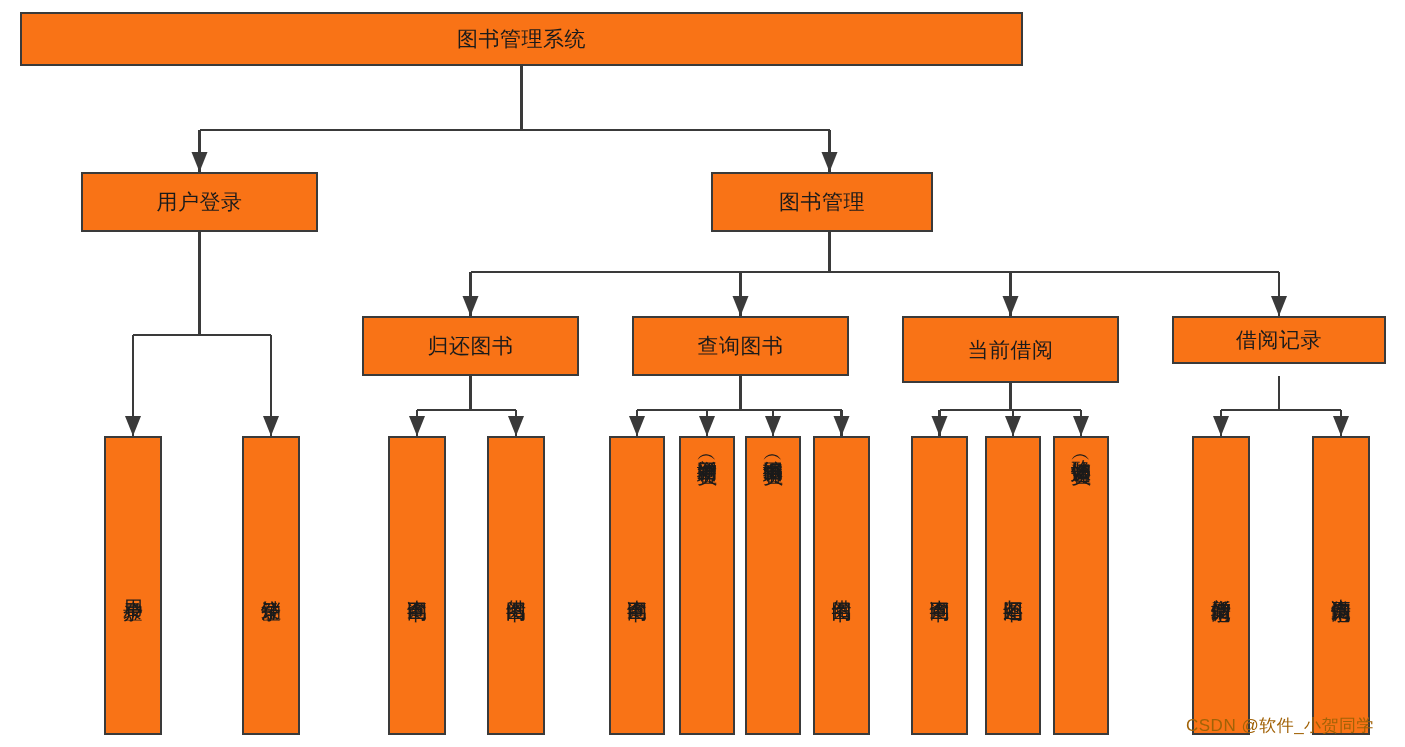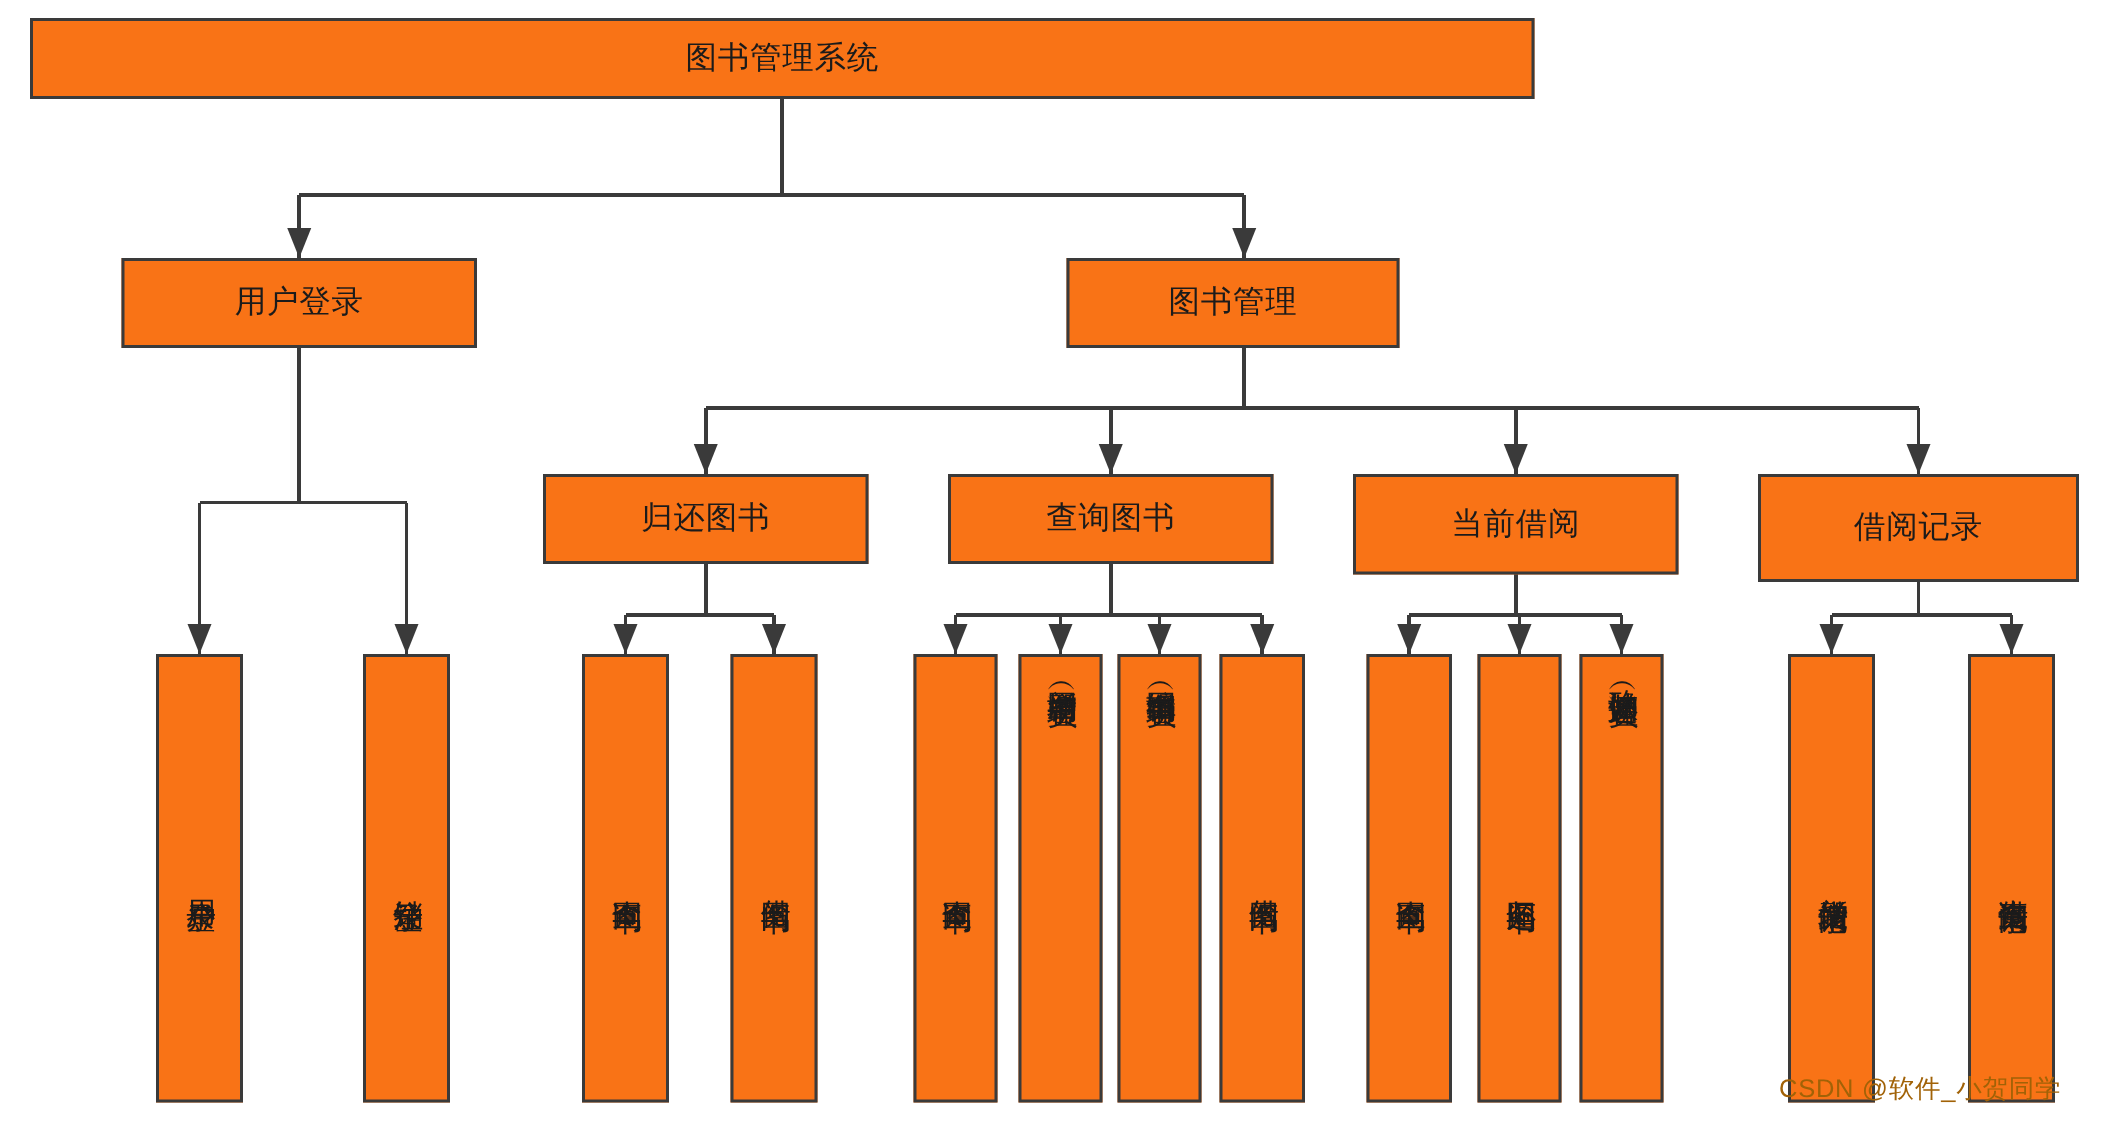--- a/index.html
+++ b/index.html
@@ -142,21 +142,21 @@
       </div>
       <div class="node-box" style="left: 362px; top: 316px; width: 217px; height: 60px;">
         <span class="node-label-h">归还图书</span>
       </div>
       <div class="node-box" style="left: 632px; top: 316px; width: 217px; height: 60px;">
         <span class="node-label-h">查询图书</span>
       </div>
       <div class="node-box" style="left: 902px; top: 316px; width: 217px; height: 67px;">
         <span class="node-label-h">当前借阅</span>
       </div>
-      <div class="node-box" style="left: 1172px; top: 316px; width: 214px; height: 72px;">
+      <div class="node-box" style="left: 1172px; top: 316px; width: 214px; height: 48px;">
         <span class="node-label-h">借阅记录</span>
       </div>
       <div class="node-box leaf-box leaf-centered" style="left: 104px; top: 436px; width: 58px; height: 299px;">
         <span class="node-label-v">用户登录</span>
       </div>
       <div class="node-box leaf-box leaf-centered" style="left: 242px; top: 436px; width: 58px; height: 299px;">
         <span class="node-label-v">注销登录</span>
       </div>
       <div class="node-box leaf-box leaf-centered" style="left: 388px; top: 436px; width: 58px; height: 299px;">
         <span class="node-label-v">查询图书</span>

